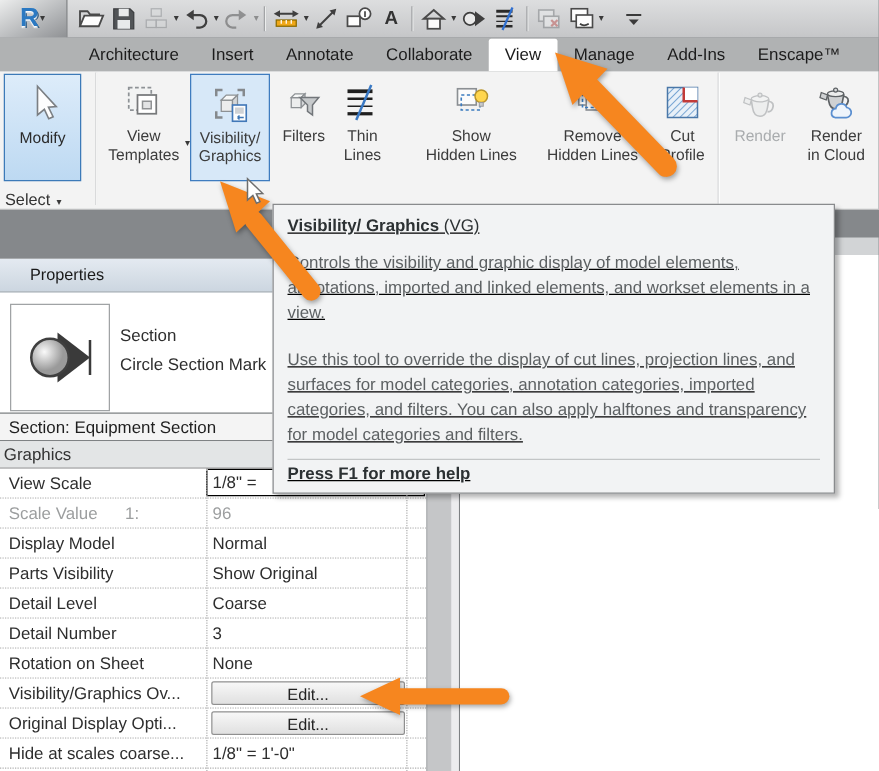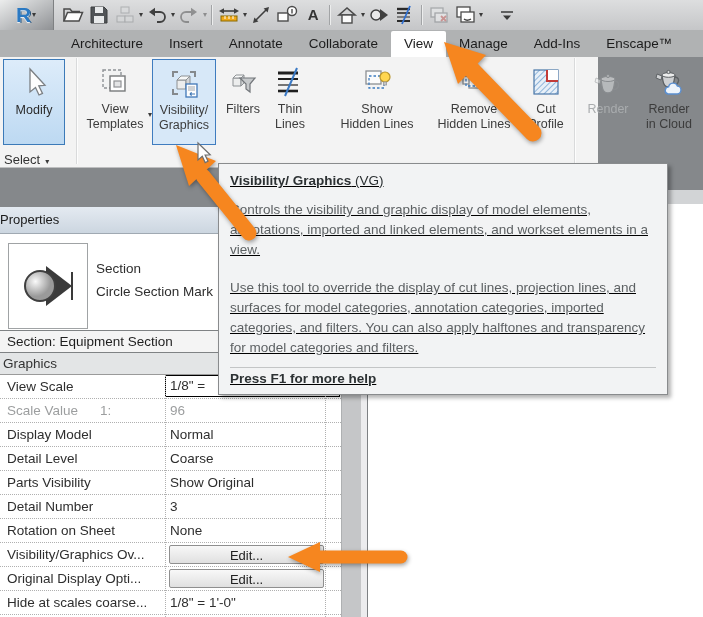--- a/index.html
+++ b/index.html
@@ -19,21 +19,21 @@
   .qi{width:26px;height:28px;display:flex;align-items:center;justify-content:center;cursor:pointer;}
   .qi svg{display:block;}
   .qsep{width:1px;height:20px;background:#a2a4a6;border-right:1px solid #eceded;margin:0 3px;}
   .dis{opacity:.45;}
   .ta{font-size:15px;font-weight:bold;color:#333;line-height:28px;}
   #tabbar{position:absolute;left:0;top:30px;width:703px;height:27px;background:#b0b2b3;
           display:flex;align-items:flex-end;}
   .tab{font-size:13.5px;color:#1c1c1c;line-height:26px;height:26px;padding:0 13px;cursor:pointer;white-space:nowrap;}
   .tab.active{background:#fff;border-radius:2px 2px 0 0;}
   
-  #ribbon{position:absolute;left:0;top:57px;width:598px;height:110px;background:#f3f3f3;
+  #ribbon{position:absolute;left:0;top:57px;width:703px;height:110px;background:#f3f3f3;
           border-bottom:1px solid #bdbebf;}
   .rbtn{position:absolute;top:2px;height:86px;display:flex;flex-direction:column;align-items:center;
         cursor:pointer;box-sizing:border-box;padding-top:3px;}
   .ric{height:40px;display:flex;align-items:center;justify-content:center;}
   .rl1,.rl2{font-size:12.5px;line-height:15px;color:#3c3c3c;white-space:nowrap;}
   .hl{background:#d7e8f8;border:1px solid #3f7cbf;}
   #modifyBtn{left:3px;width:62px;background:linear-gradient(#ddecfa,#bdd9f2);
              border:1px solid #3c7ab8;}
   #modifyBtn .rl1{color:#2b2b2b;}
   #selRow{position:absolute;left:4px;top:90px;width:76px;height:20px;font-size:13px;color:#333;
@@ -42,21 +42,21 @@
   .psep{position:absolute;top:1px;width:1px;height:106px;background:#d9dadb;border-right:1px solid #fdfdfd;}
   .rdis .rl1,.rdis .rl2{color:#a9acae;}
   .vtcar{position:absolute;right:-4px;bottom:26px;font-size:8px;color:#3a3a3a;}
   
   #canvasStrip{position:absolute;left:368px;top:190px;width:335px;height:14px;background:#d2d4d6;}
   #canvas{position:absolute;left:368px;top:204px;width:335px;height:413px;background:#fff;}
   
   #palette{position:absolute;left:0;top:207px;width:368px;height:410px;background:#fff;
            border-right:1px solid #7d8083;box-sizing:border-box;overflow:hidden;}
   #palHead{height:26px;background:linear-gradient(#e4eaf1,#ccd6e0);border-bottom:1px solid #a0a9b2;
-           font-size:13px;color:#1a1a1a;line-height:25px;padding-left:0;}
+           font-size:13px;color:#1a1a1a;line-height:25px;padding-left:24px;}
   #typeBox{position:absolute;left:8px;top:36px;width:78px;height:84px;border:1px solid #a0a3a5;
            background:#fff;display:flex;align-items:center;justify-content:center;cursor:pointer;}
   .tline{position:absolute;left:96px;font-size:13.5px;color:#2e2e2e;white-space:nowrap;}
   #instBar{position:absolute;left:0;top:123px;width:368px;height:23px;background:#f4f4f4;
            border-top:1px solid #7f8284;border-bottom:1px solid #7f8284;box-sizing:border-box;
            font-size:13.5px;color:#1f1f1f;line-height:21px;padding-left:7px;cursor:pointer;}
   #grpBar{position:absolute;left:0;top:146px;width:368px;height:22px;background:#e3e5e6;
           border-bottom:1px solid #9a9a9a;box-sizing:border-box;
           font-size:13.5px;color:#333;line-height:21px;padding-left:3px;}
   #ptable{position:absolute;left:0;top:168px;width:341px;bottom:0;}
@@ -411,26 +411,26 @@
     <div class="prow gray">
       <span class="plab">Scale Value</span>
       <span class="plab2">1:</span>
       <span class="pval">96</span>
     </div>
     <div class="prow">
       <span class="plab">Display Model</span>
       <span class="pval">Normal</span>
     </div>
     <div class="prow">
+      <span class="plab">Parts Visibility</span>
+      <span class="pval">Show Original</span>
+    </div>
+    <div class="prow">
       <span class="plab">Detail Level</span>
       <span class="pval">Coarse</span>
-    </div>
-    <div class="prow">
-      <span class="plab">Parts Visibility</span>
-      <span class="pval">Show Original</span>
     </div>
     <div class="prow">
       <span class="plab">Detail Number</span>
       <span class="pval">3</span>
     </div>
     <div class="prow">
       <span class="plab">Rotation on Sheet</span>
       <span class="pval">None</span>
     </div>
     <div class="prow">

